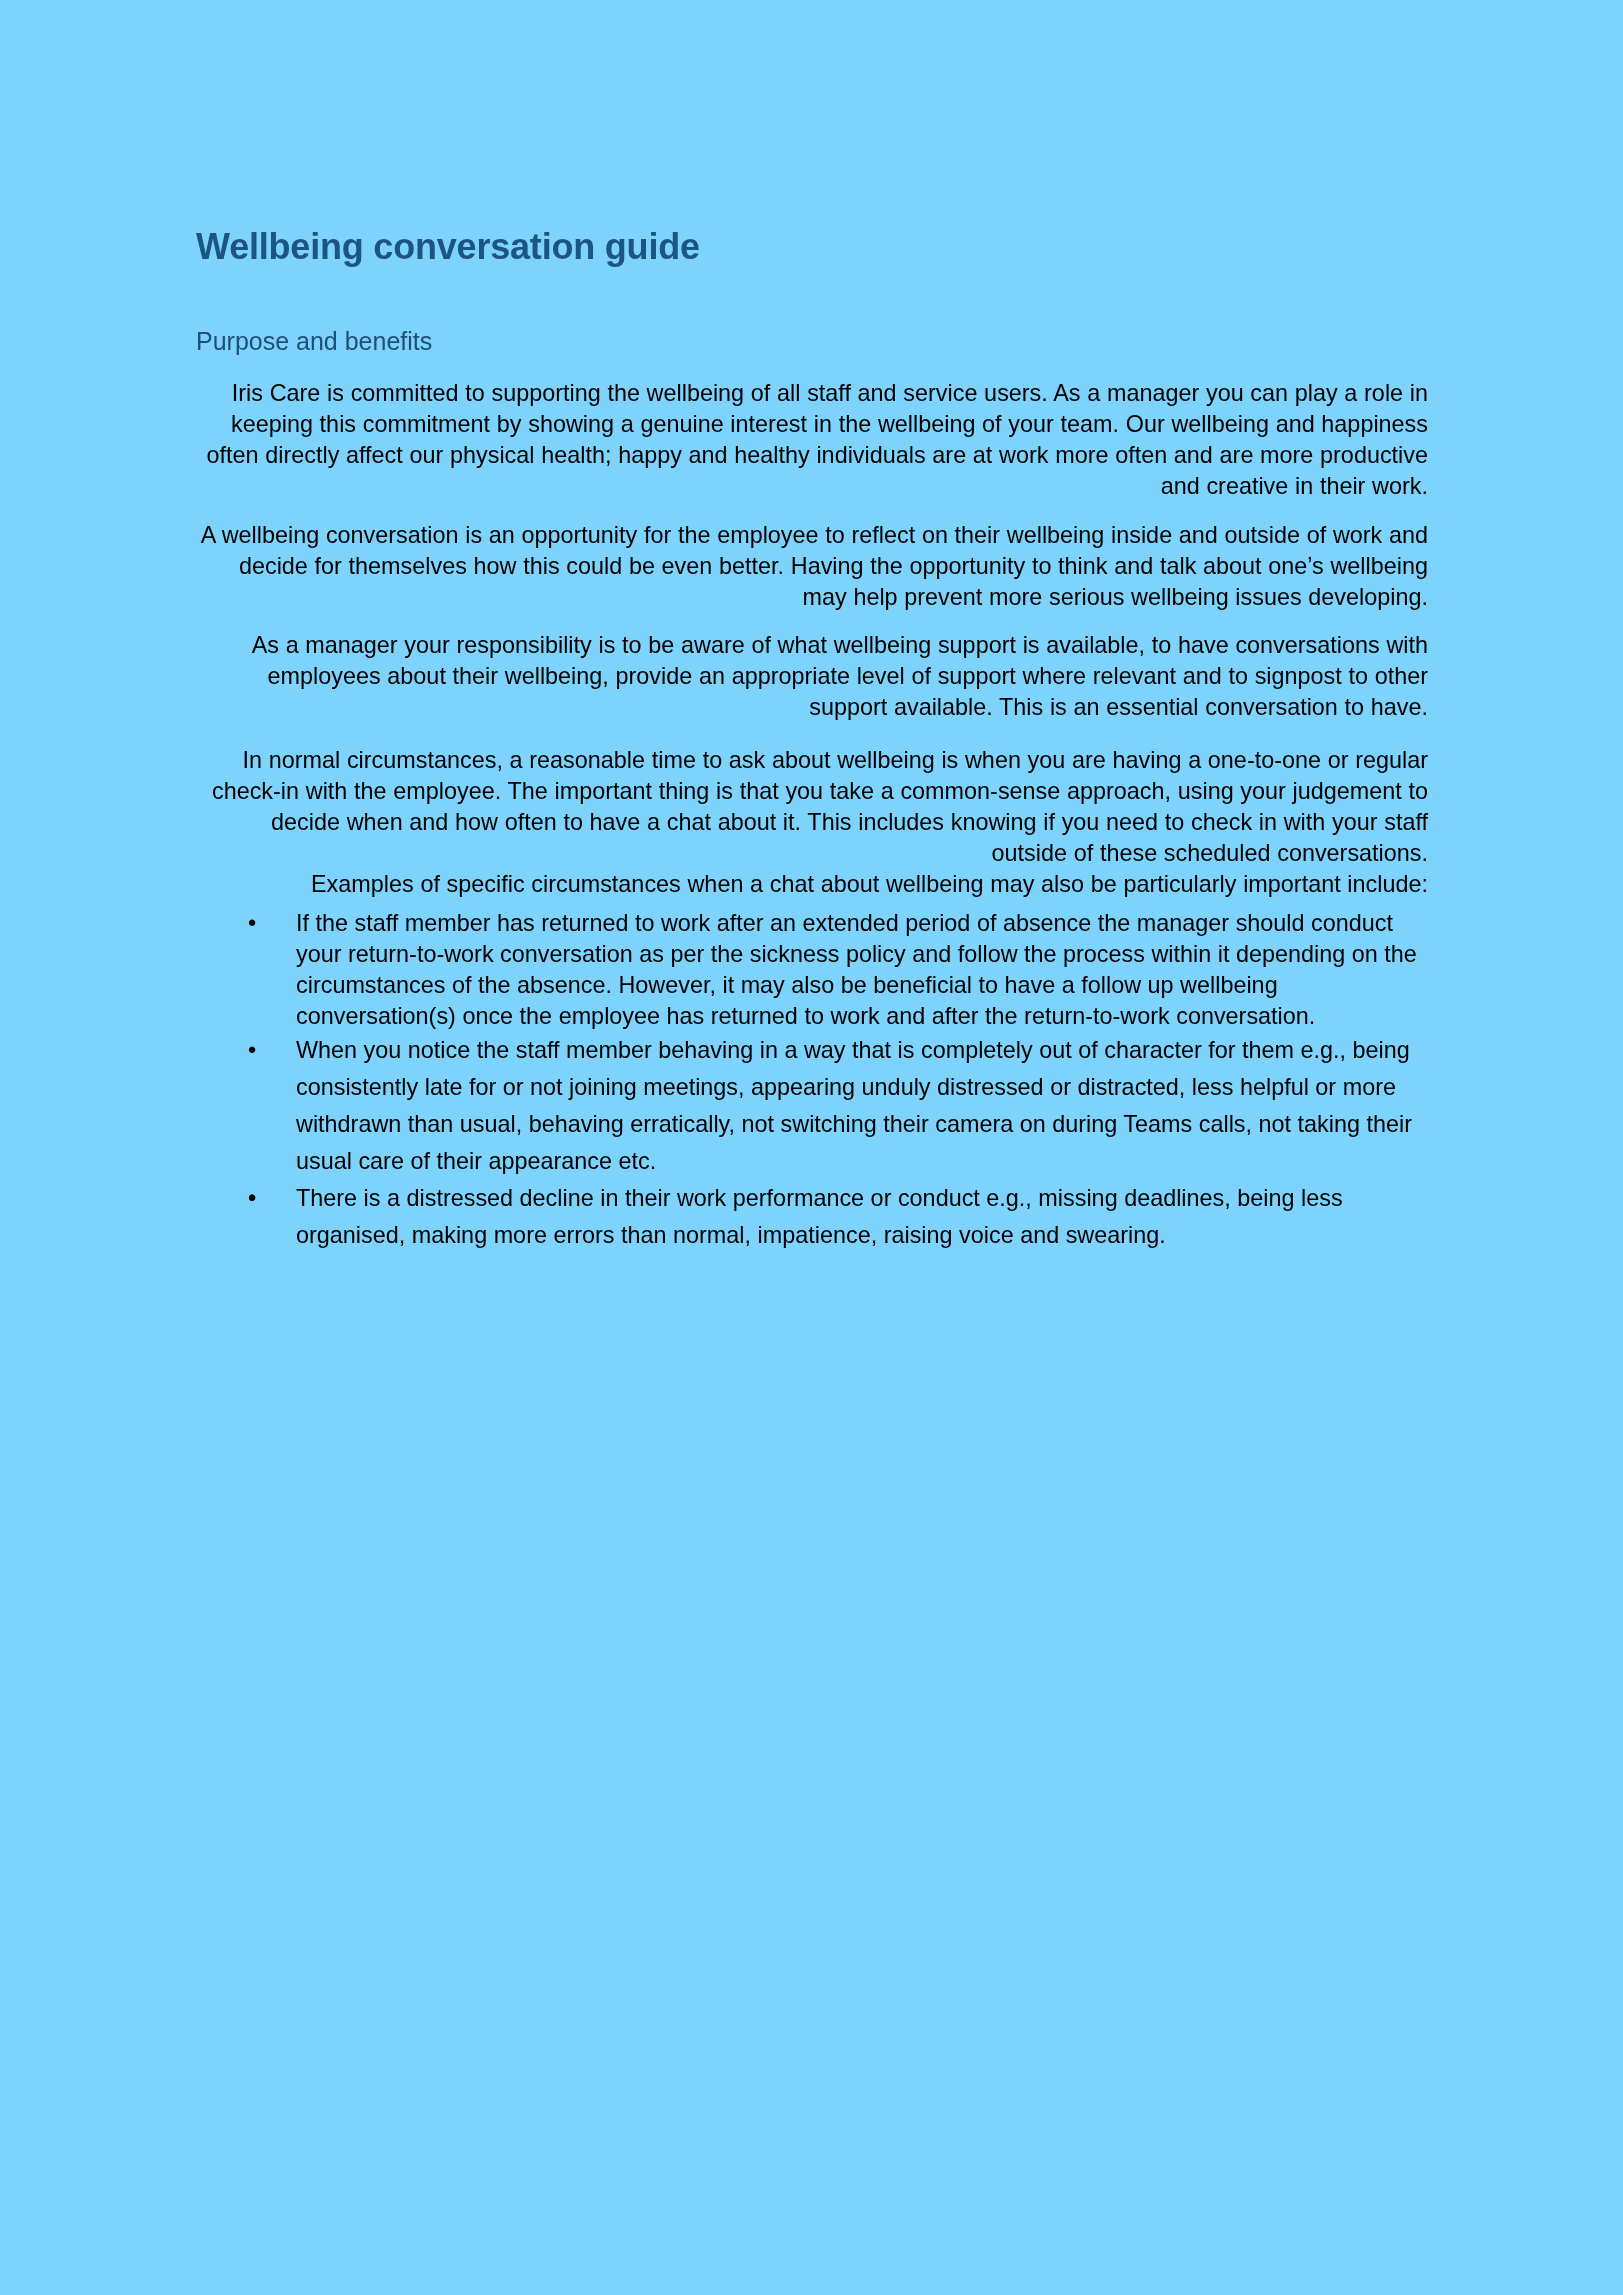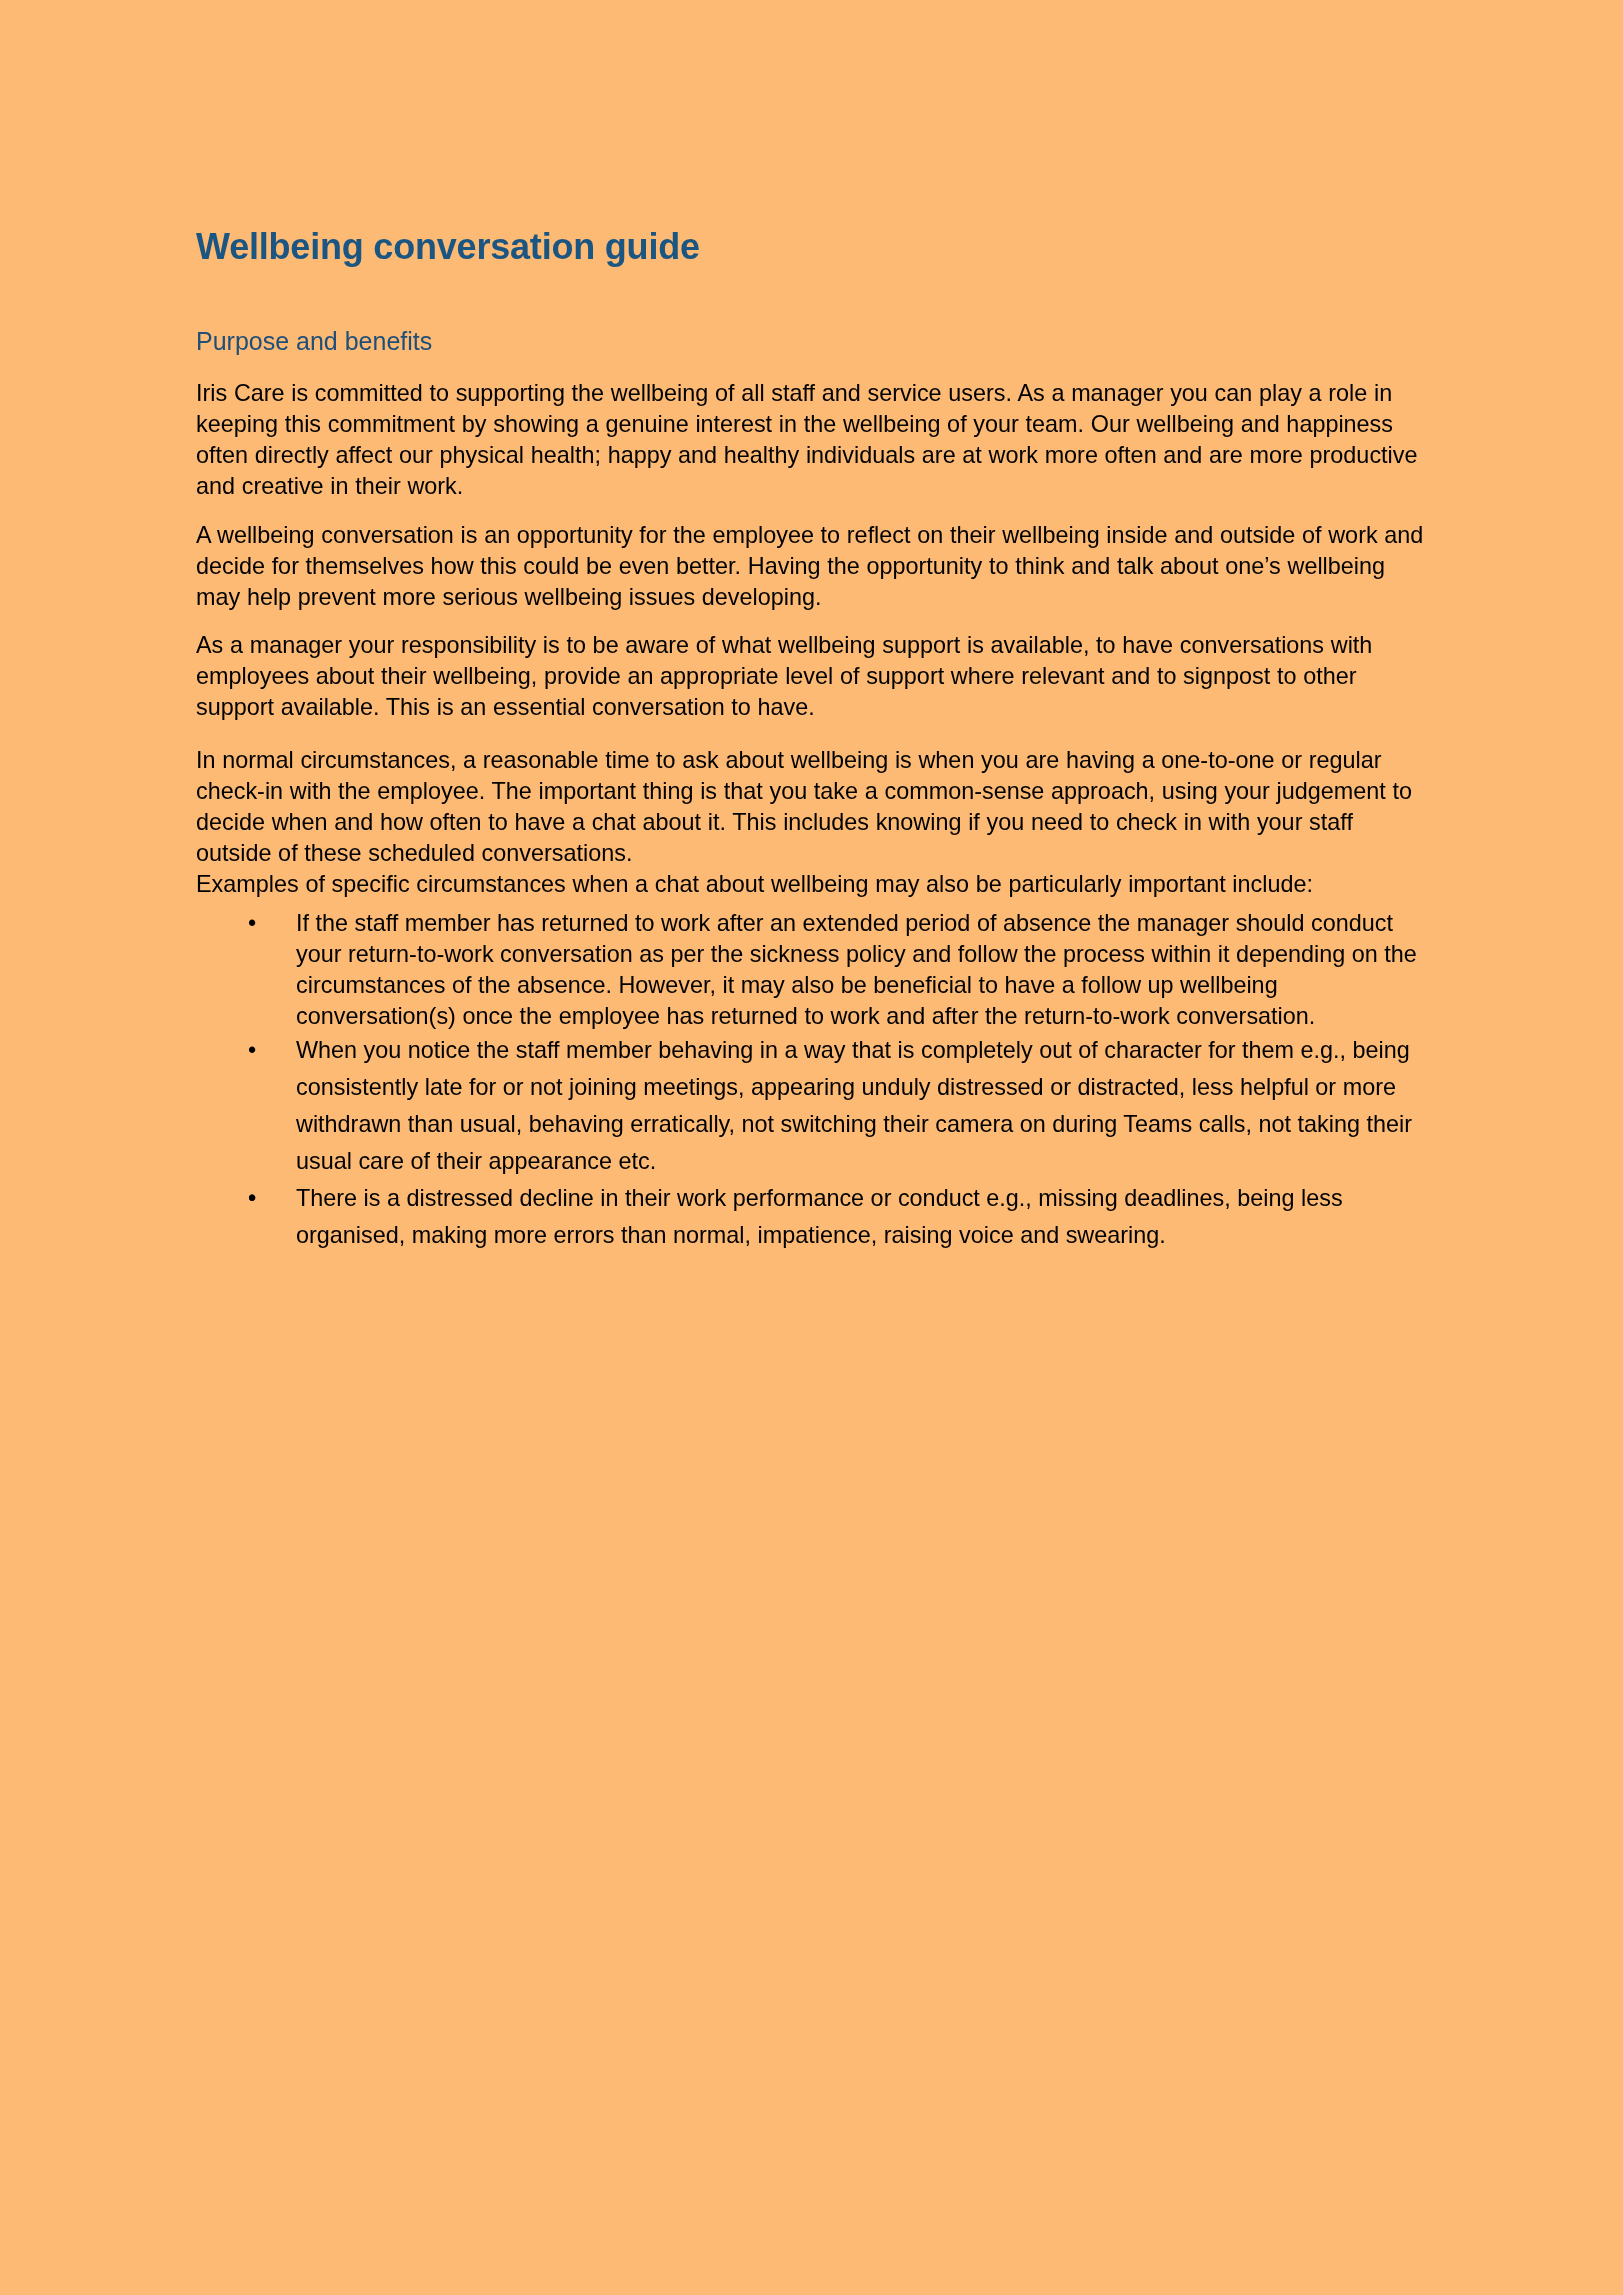--- a/index.html
+++ b/index.html
@@ -10,21 +10,21 @@
   body {
     width: 1624px;
     height: 2295px;
     font-family: "Liberation Sans", sans-serif;
     -webkit-font-smoothing: antialiased;
   }
   .page {
     position: relative;
     width: 1624px;
     height: 2295px;
-    background: #fdba74;
+    background: #7dd3fc;
     overflow: hidden;
   }
   .content {
     position: absolute;
     left: 196px;
     top: 0;
     width: 1232px;
   }
 
   .doc-title {
@@ -46,21 +46,21 @@
   }
   .section-heading.h-purpose { padding-top: 58px; }
   .section-heading.h-when    { padding-top: 60px; }
 
   .para {
     font-size: 23.4px;
     color: #000000;
     line-height: 31px;
     margin: 0;
     padding-top: 17.7px;
-    text-align: left;
+    text-align: right;
     word-spacing: 0.2px;
   }
   .para.tight { padding-top: 0; }
   .para.first-after-heading { padding-top: 21.5px; }
 
   ul.bullets {
     list-style: none;
     margin: 0;
     padding: 0;
   }

